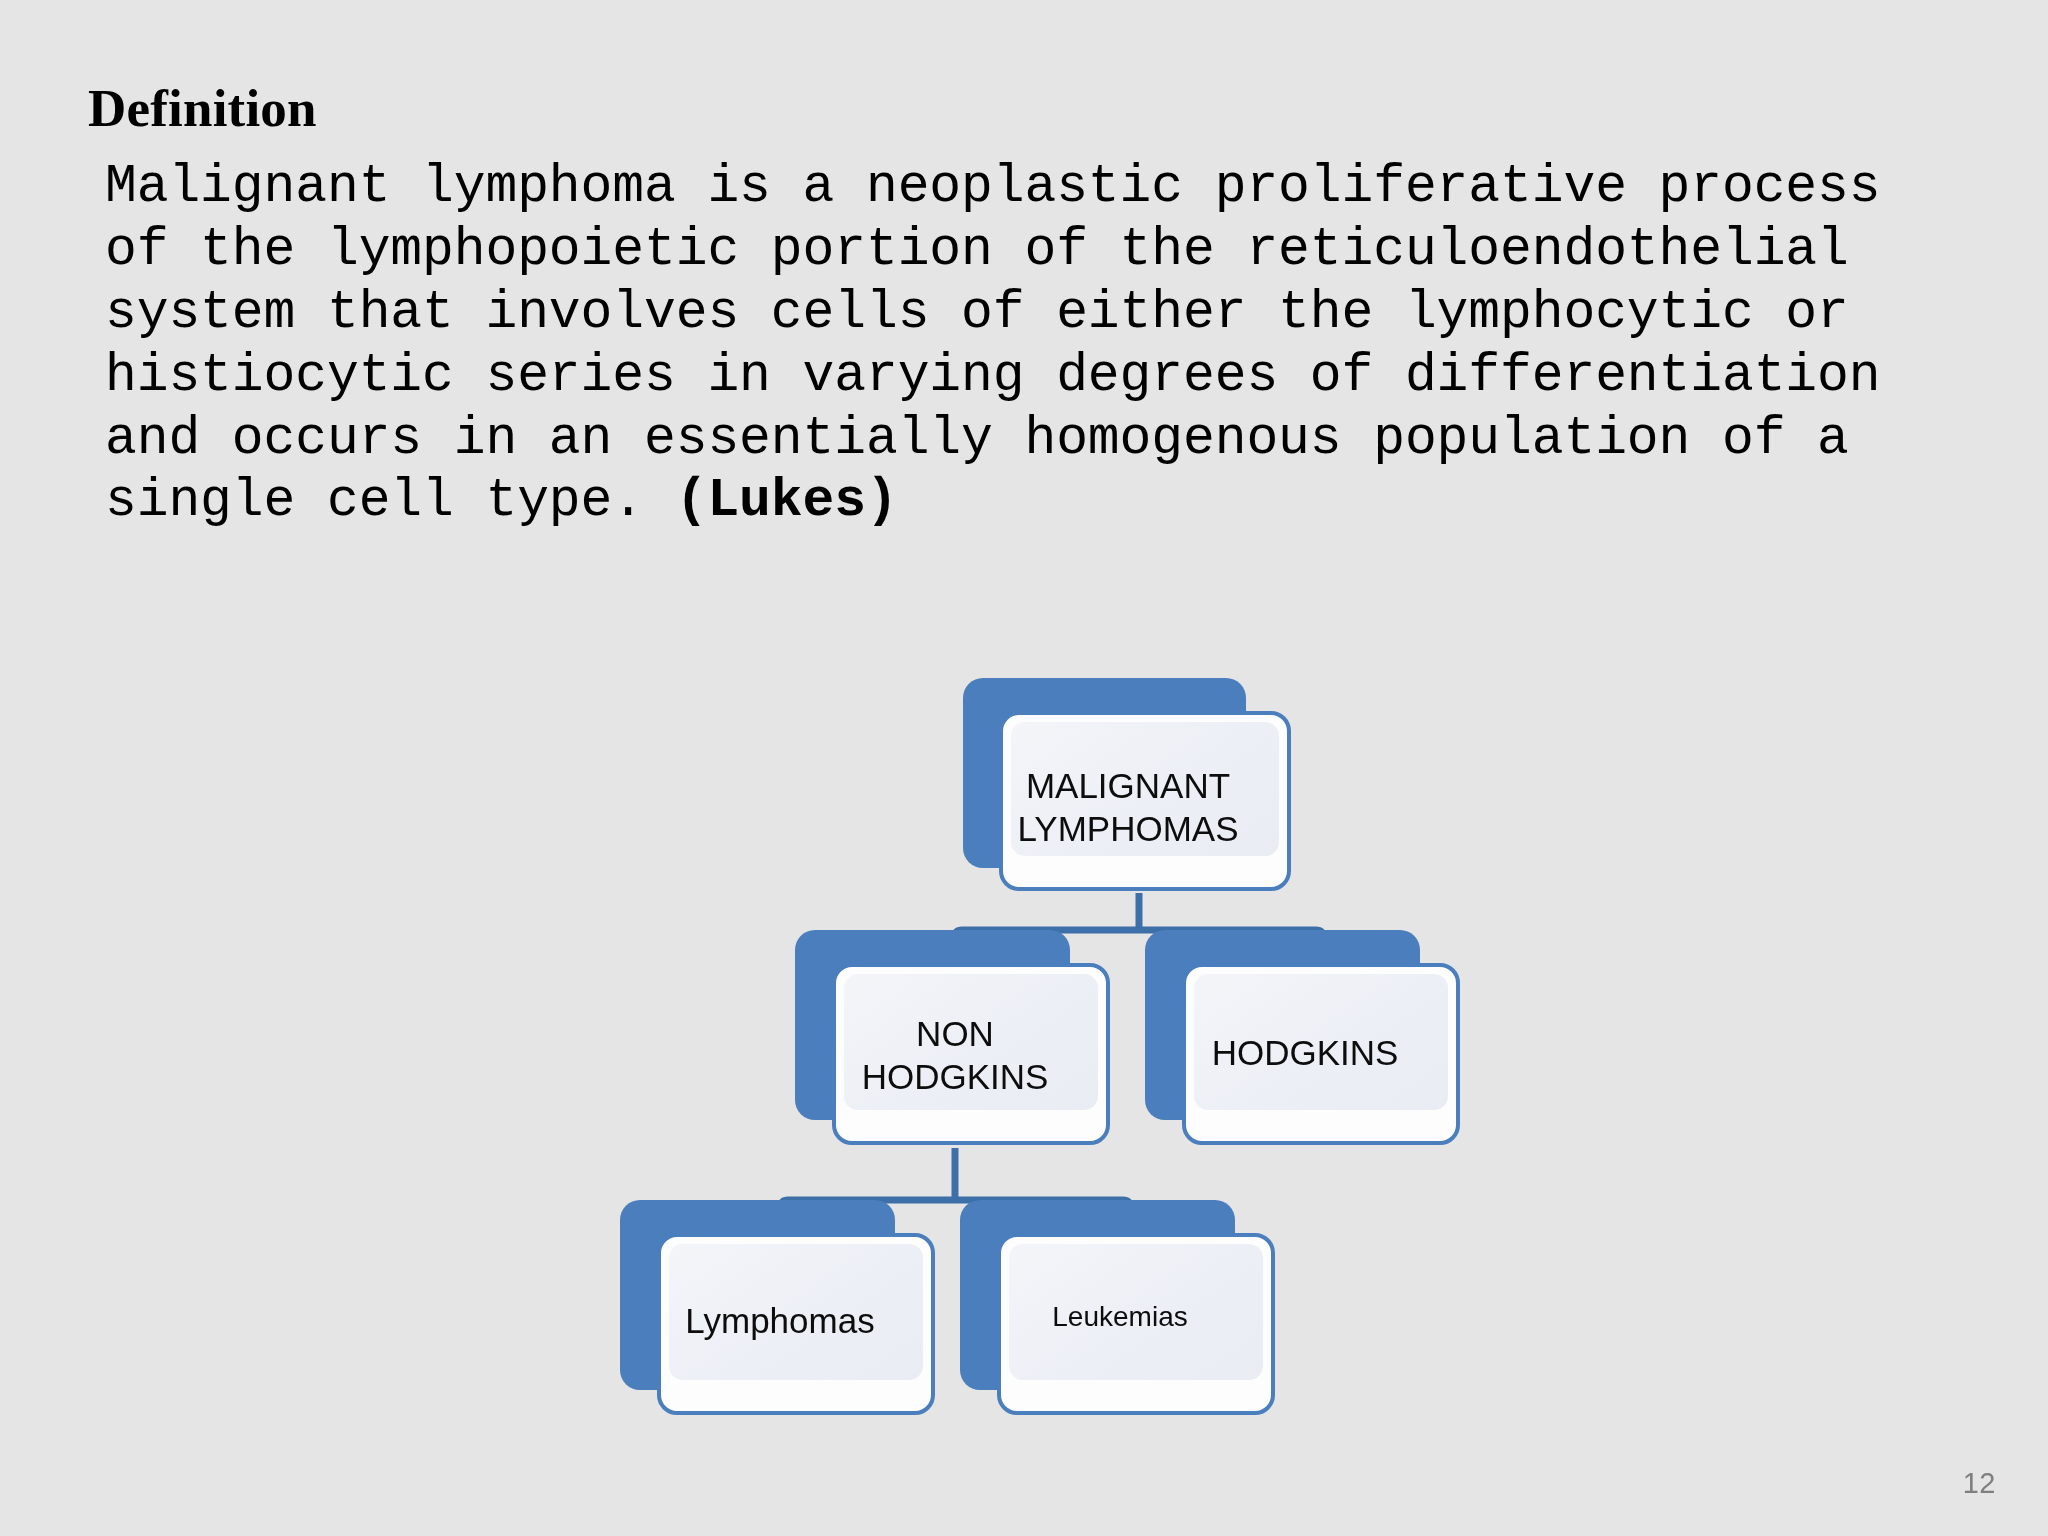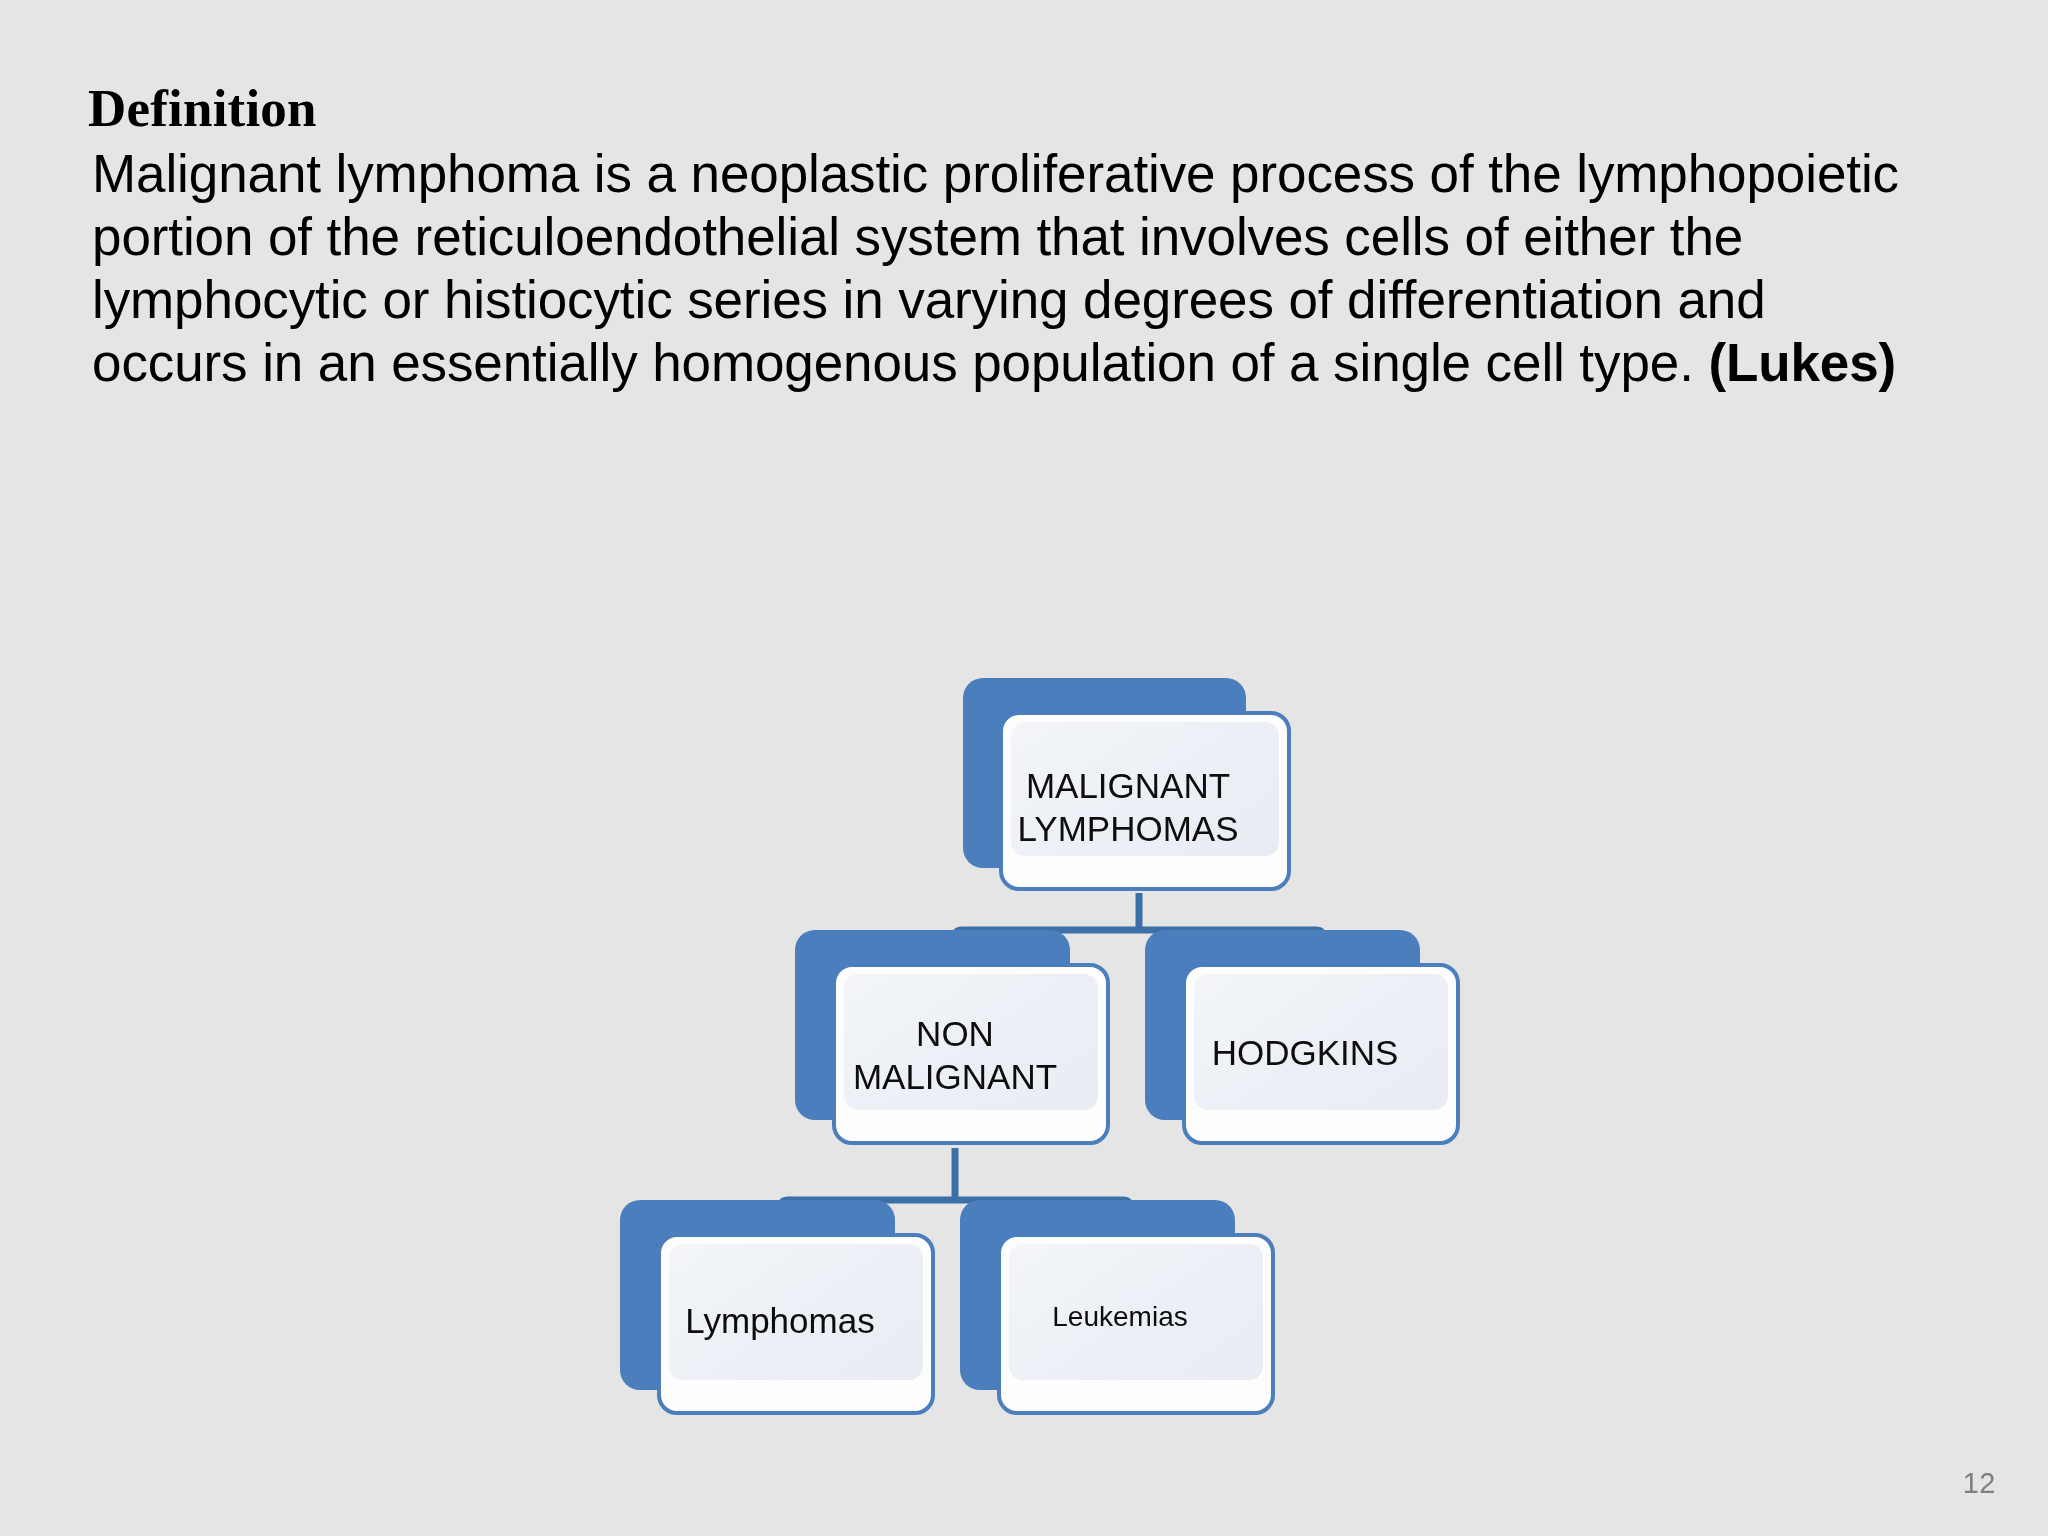--- a/index.html
+++ b/index.html
@@ -33,26 +33,26 @@
   .heading {
     font-family: "Liberation Serif", "DejaVu Serif", serif;
     font-weight: bold;
     font-size: 53px;
     line-height: 1.16;
     color: #000000;
     letter-spacing: 0.2px;
     margin: 0 0 2px 0;
   }
   .body-text {
-    font-family: Liberation Sans, sans-serif;
+    font-family: Liberation Mono, monospace;
     font-weight: normal;
     font-size: 53px;
     line-height: 1.185;
     color: #000000;
-    margin: 4px;
+    margin: 17px;
     letter-spacing: -0.1px;
   }
   .body-text .attribution {
     font-weight: bold;
   }
 
   
   #diagram {
     position: absolute;
     left: 0;
@@ -173,21 +173,21 @@
       <div class="inner-fill"></div>
       <div class="node-label">MALIGNANT
 LYMPHOMAS</div>
     </div>
 
     <div class="node" id="node-nonhodgkins">
       <div class="shadow-plate"></div>
       <div class="face-plate"></div>
       <div class="inner-fill"></div>
       <div class="node-label">NON
-MALIGNANT</div>
+HODGKINS</div>
     </div>
 
     <div class="node" id="node-hodgkins">
       <div class="shadow-plate"></div>
       <div class="face-plate"></div>
       <div class="inner-fill"></div>
       <div class="node-label">HODGKINS</div>
     </div>
 
     <div class="node" id="node-lymphomas">

